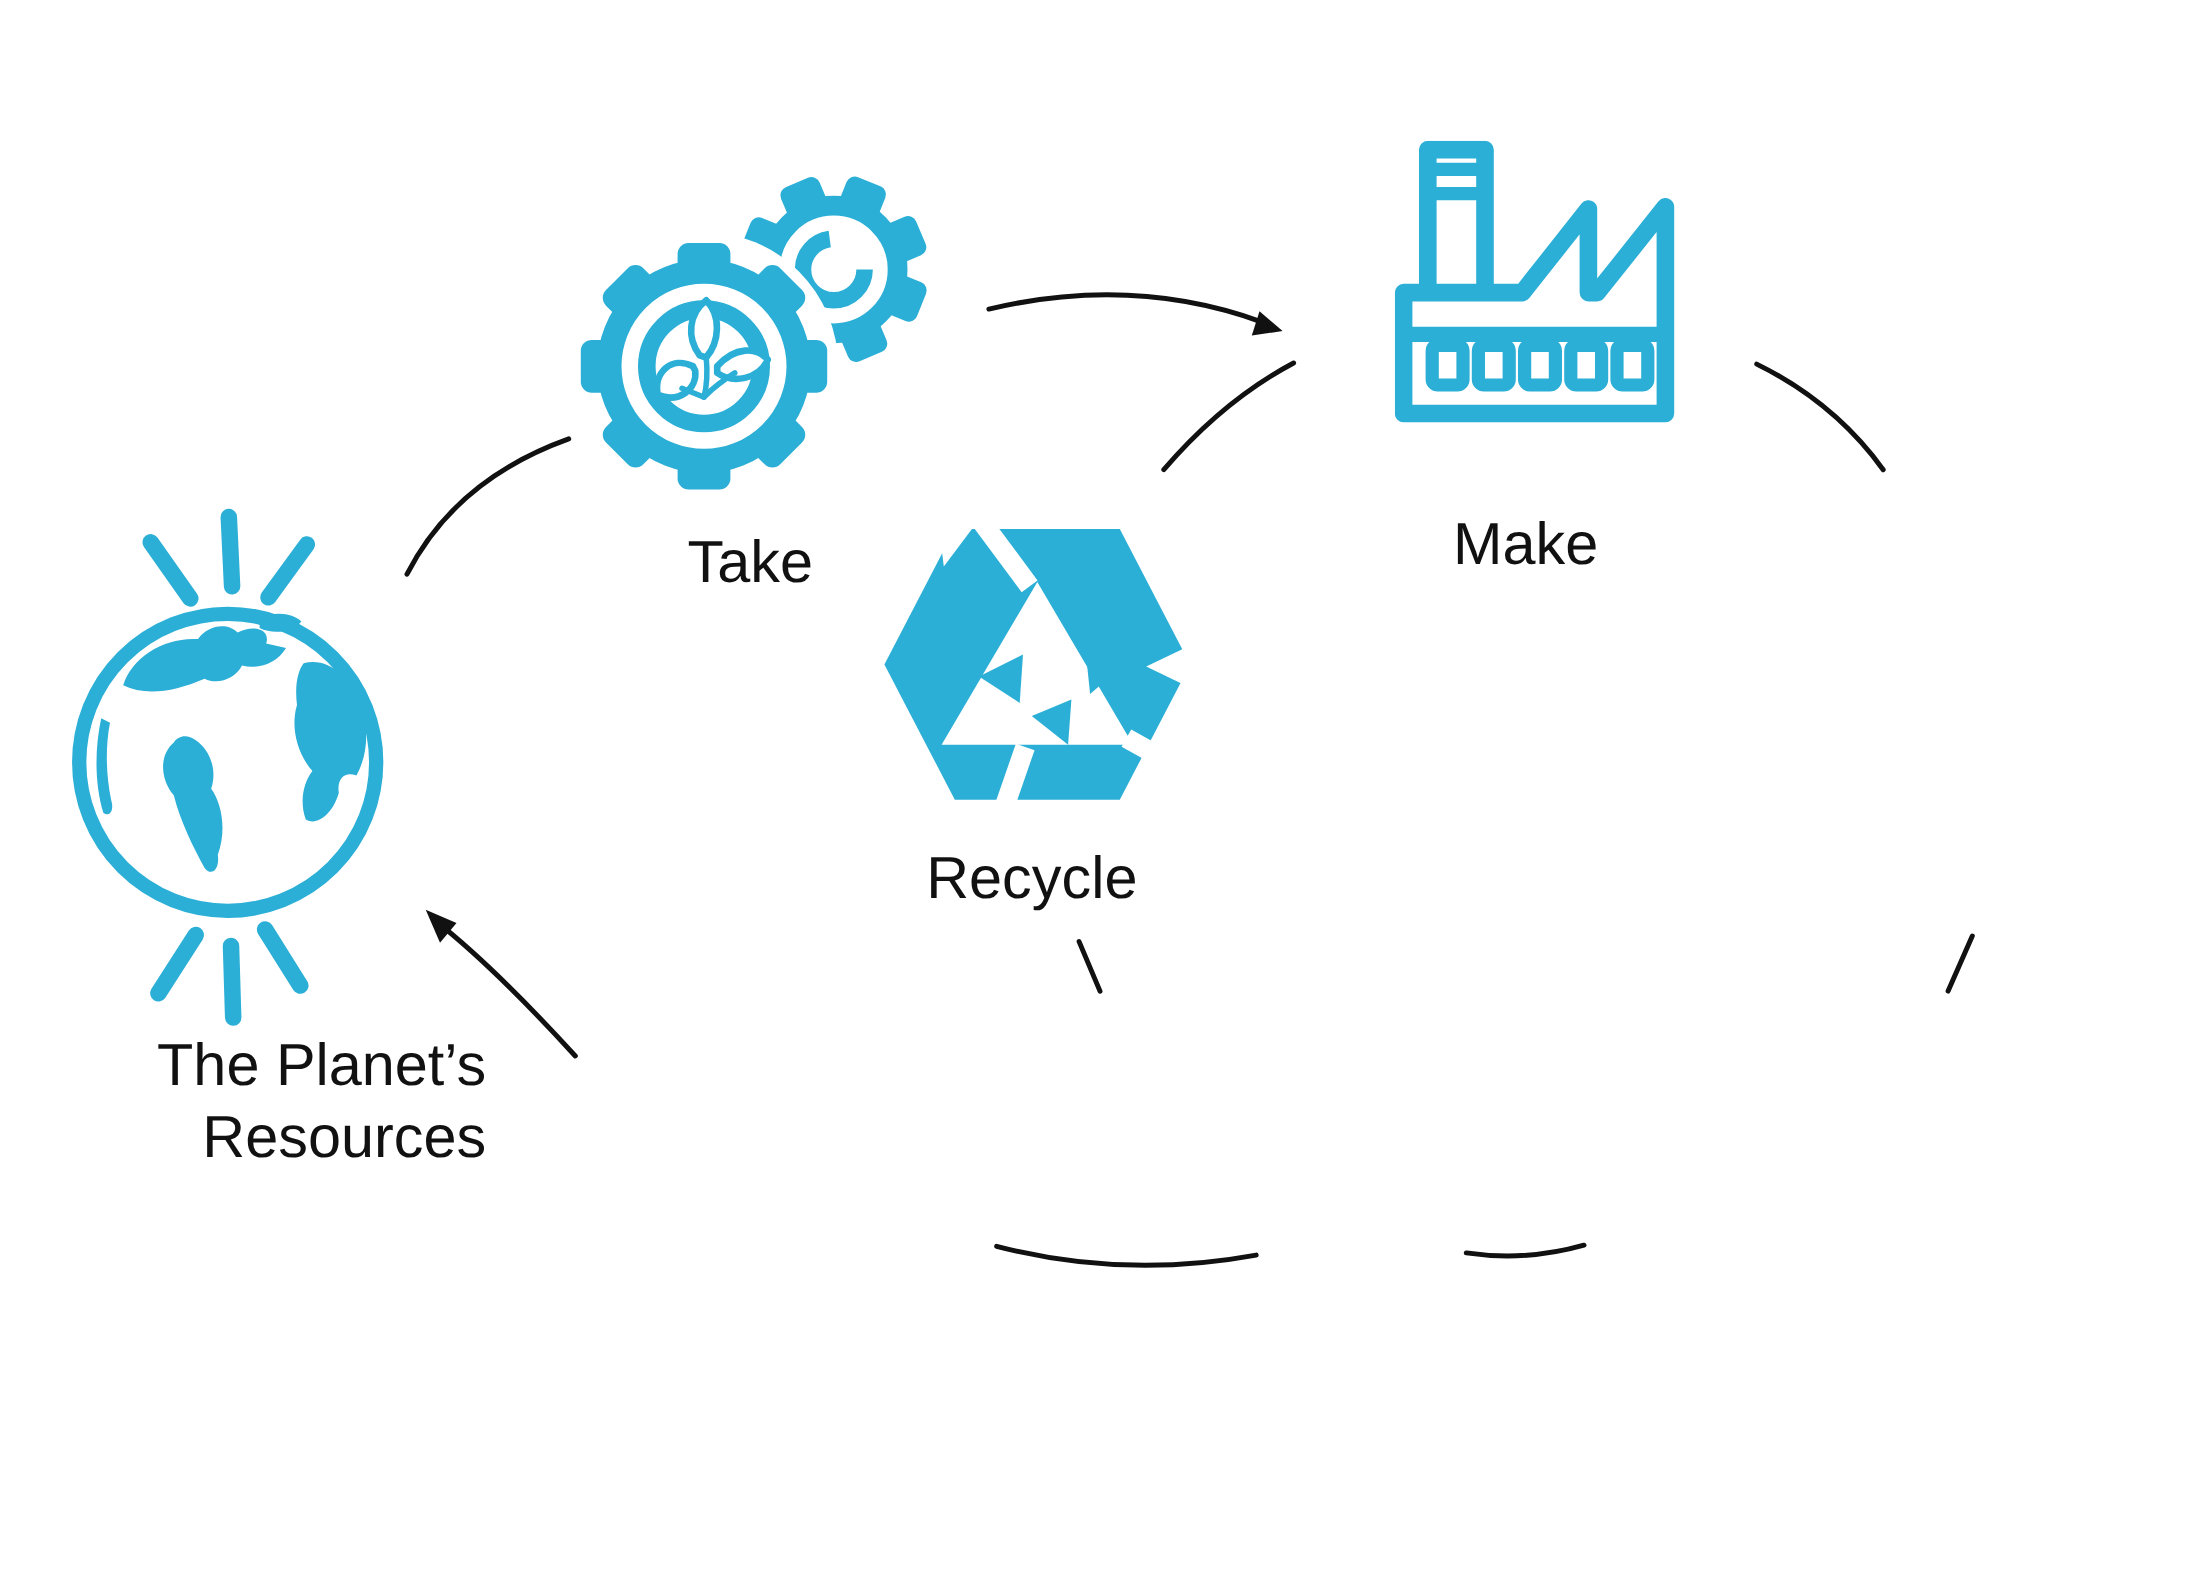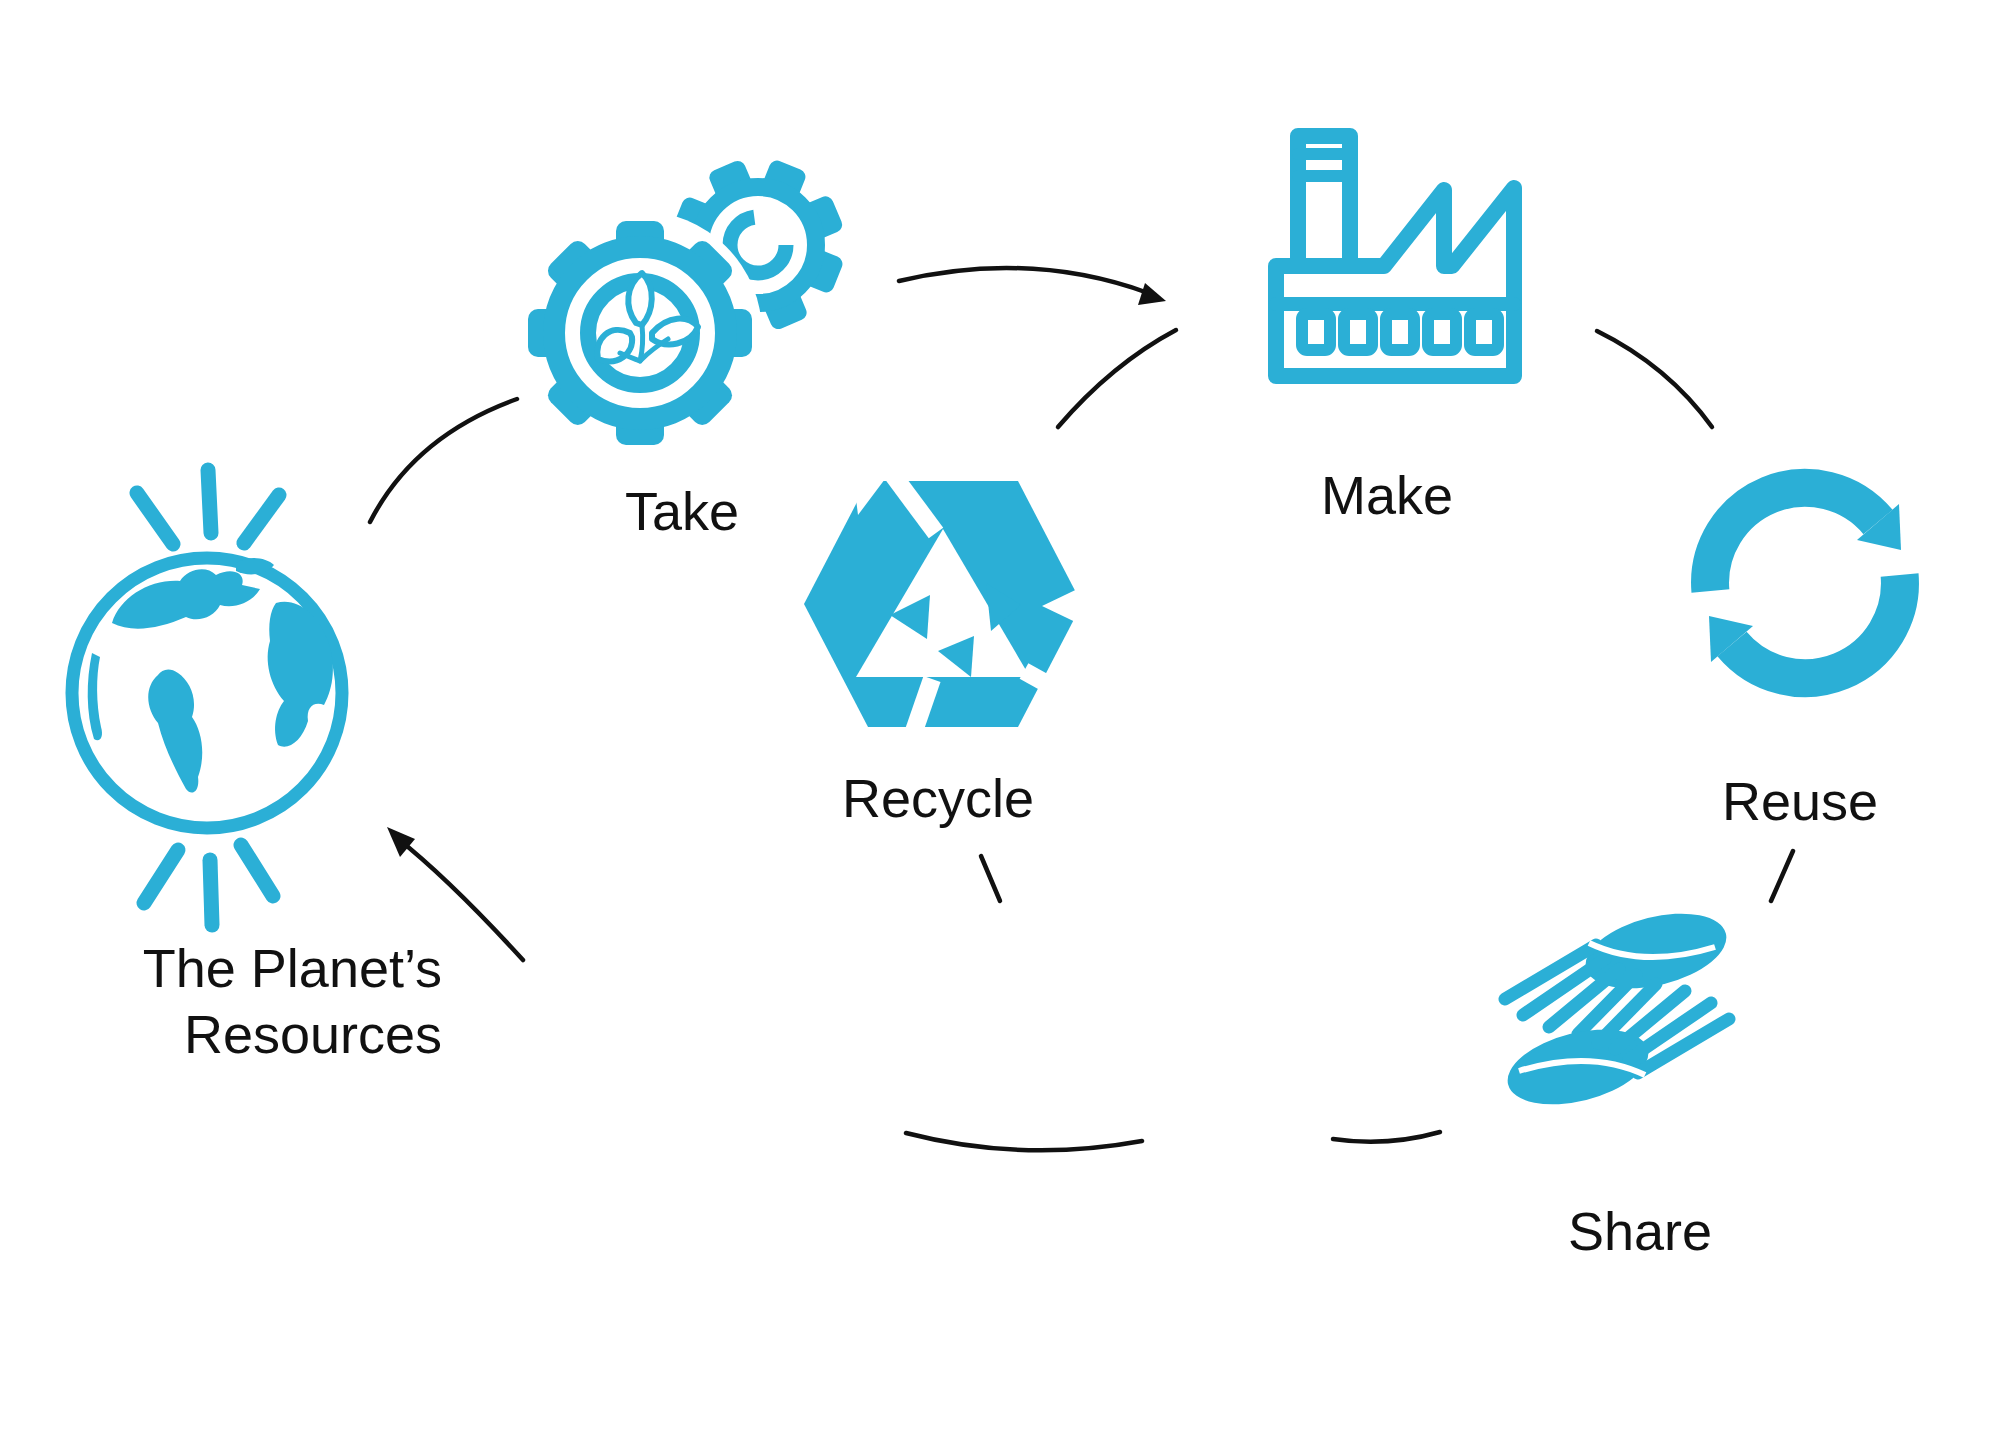--- a/index.html
+++ b/index.html
@@ -133,31 +133,20 @@
           <rect x="76" y="186" width="28" height="36" rx="5"></rect>
           <rect x="118" y="186" width="28" height="36" rx="5"></rect>
           <rect x="160" y="186" width="28" height="36" rx="5"></rect>
           <rect x="202" y="186" width="28" height="36" rx="5"></rect>
         </g>
       </g>
     </svg>
     <div class="node-label" style="left:119px;top:334px;">Make</div>
   </div>
 
-  <div class="node" style="left:1672px;top:450px;">
-    <svg width="266" height="266" viewBox="0 0 266 266">
-      <path d="M 38.4 141 A 95 95 0 0 1 206 72" class="ic-stroke" stroke-width="38"></path>
-      <polygon points="229,100 227,54 185,90" class="ic-fill"></polygon>
-      <g transform="rotate(180 133 133)">
-        <path d="M 38.4 141 A 95 95 0 0 1 206 72" class="ic-stroke" stroke-width="38"></path>
-        <polygon points="229,100 227,54 185,90" class="ic-fill"></polygon>
-      </g>
-    </svg>
-    <div class="node-label" style="left:128px;top:318px;">Reuse</div>
-  </div>
 
   <div class="node" style="left:790px;top:465px;">
     <svg width="306" height="278" viewBox="0 0 306 278">
       <polygon points="78,16 228,16 292,139 228,262 78,262 14,139" class="ic-fill" stroke="var(--accent)" stroke-width="28" stroke-linejoin="round"></polygon>
       <polygon points="153,64 66,212 240,212" class="ic-wfill" stroke="#ffffff" stroke-width="22" stroke-linejoin="round"></polygon>
       <g class="ic-wstroke" stroke-width="18">
         <path d="M 146 68 L 100 6"></path>
         <path d="M 234 206 L 288 236"></path>
         <path d="M 142 214 L 124 266"></path>
       </g>
@@ -167,41 +156,16 @@
       </g>
       <g class="ic-fill">
         <polygon points="100,150 140,130 137,174"></polygon>
         <polygon points="196,118 231,140 201,166"></polygon>
         <polygon points="148,186 184,171 181,212"></polygon>
       </g>
     </svg>
     <div class="node-label" style="left:148px;top:300px;">Recycle</div>
   </div>
 
-  <div class="node" style="left:1493px;top:903px;">
-    <svg width="248" height="212" viewBox="0 0 248 212">
-      <g>
-        <ellipse cx="163" cy="48" rx="72" ry="34" transform="rotate(-14 163 48)" class="ic-fill"></ellipse>
-        <g class="ic-stroke" stroke-width="13" stroke-linecap="round">
-          <path d="M 103 42 L 12 96"></path>
-            <path d="M 112 56 L 30 112"></path>
-          <path d="M 126 66 L 56 124"></path>
-            <path d="M 143 72 L 85 131"></path>
-        </g>
-        <path d="M 96 40 Q 150 66 222 44" class="ic-wstroke" stroke-width="6"></path>
-      </g>
-      <g transform="rotate(180 124 106)">
-        <ellipse cx="163" cy="48" rx="72" ry="34" transform="rotate(-14 163 48)" class="ic-fill"></ellipse>
-        <g class="ic-stroke" stroke-width="13" stroke-linecap="round">
-          <path d="M 103 42 L 12 96"></path>
-            <path d="M 112 56 L 30 112"></path>
-          <path d="M 126 66 L 56 124"></path>
-            <path d="M 143 72 L 85 131"></path>
-        </g>
-        <path d="M 96 40 Q 150 66 222 44" class="ic-wstroke" stroke-width="6"></path>
-      </g>
-    </svg>
-    <div class="node-label" style="left:147px;top:295px;">Share</div>
-  </div>
 
 
 
 </div>
 
 </body></html>

